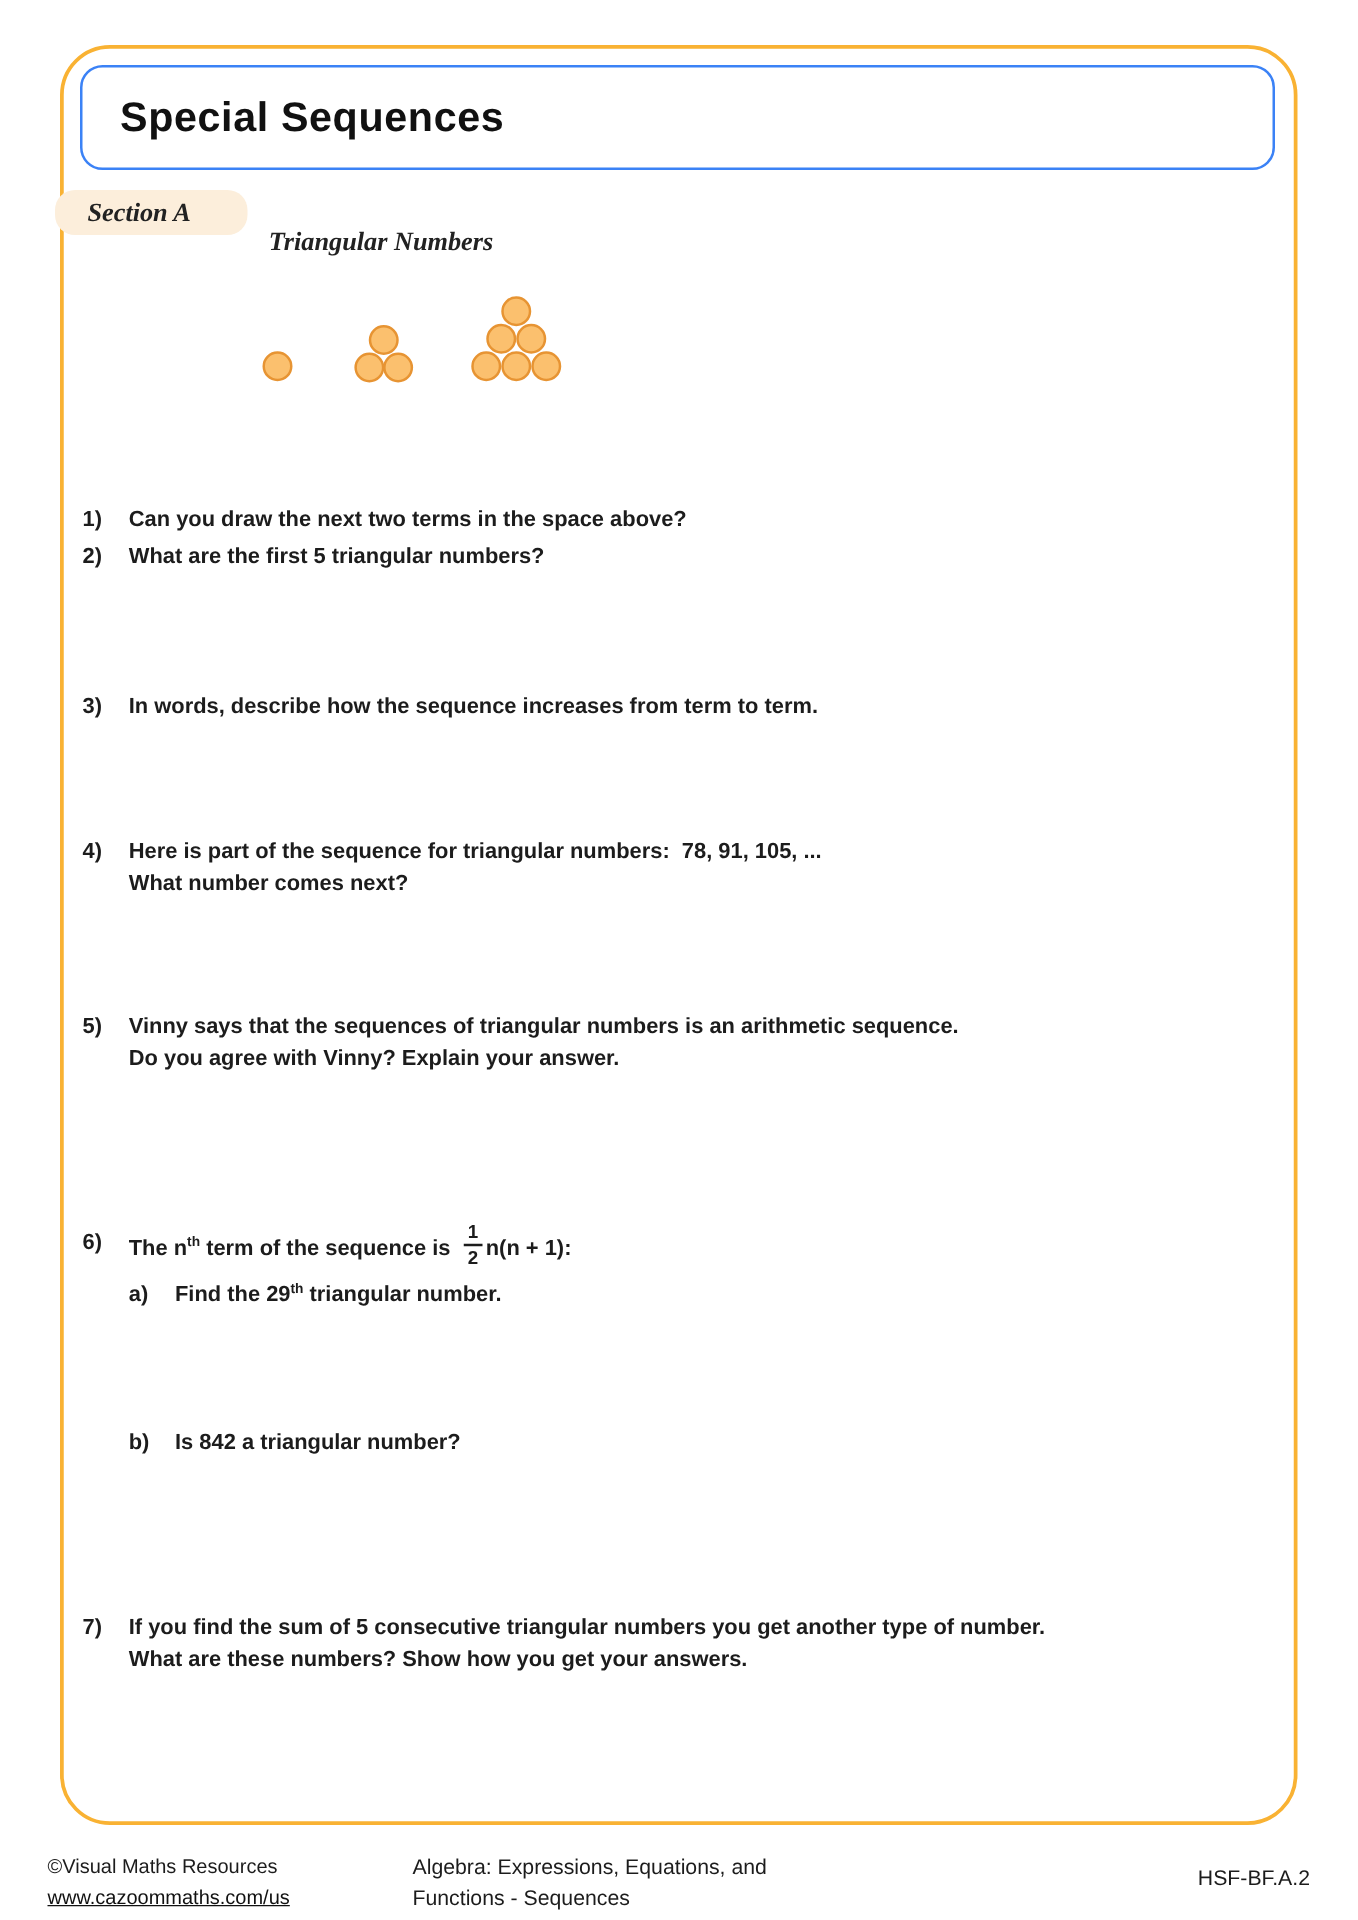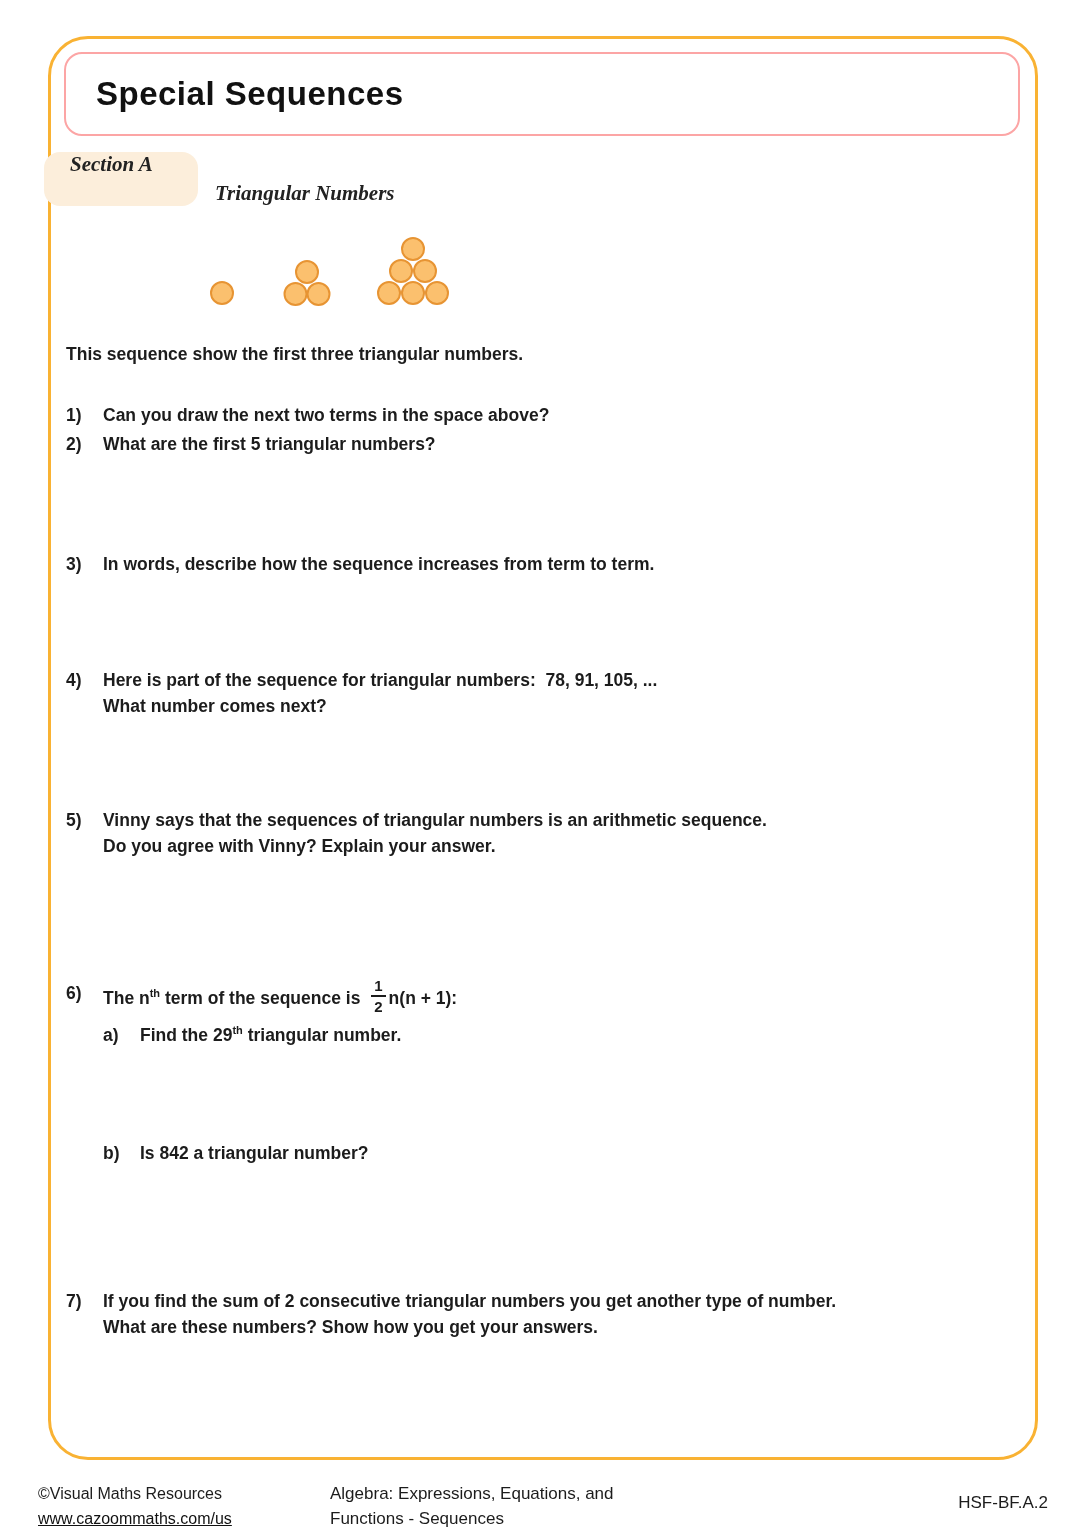--- a/index.html
+++ b/index.html
@@ -18,21 +18,21 @@
     left:48px; top:36px;
     width:990px; height:1424px;
     border:3px solid #F9B233;
     border-radius:40px;
   }
   .header-box {
     position:absolute;
     left:64px; top:52px;
     width:956px; height:84px;
     background:#ffffff;
-    border:2px solid #fca5a5;
+    border:2px solid #3b82f6;
     border-radius:18px;
   }
   .page-title {
     position:absolute;
     left:30px; top:0;
     height:80px;
     display:flex; align-items:center;
     font-size:33px;
     font-weight:700;
     letter-spacing:0.5px;
@@ -48,24 +48,24 @@
     display:block;
     margin-top:2px;
     font-family:"Liberation Serif", serif;
     font-weight:700;
     font-size:17px;
     color:#111111;
   }
   .section-badge {
     position:absolute;
     left:44px; top:152px;
-    width:154px; height:54px;
+    width:154px; height:36px;
     background:#FCEEDB;
     border-radius:16px;
-    display:flex; align-items:flex-start;
+    display:flex; align-items:center;
     padding-left:26px;
   }
   .serif-italic {
     font-family:"Liberation Serif", serif;
     font-style:italic;
     font-weight:700;
     font-size:21px;
     color:#222222;
   }
   .section-topic {
@@ -178,21 +178,20 @@
     <g>
       <circle class="dot" cx="235" cy="19" r="11"></circle>
       <circle class="dot" cx="223" cy="41" r="11"></circle>
       <circle class="dot" cx="247" cy="41" r="11"></circle>
       <circle class="dot" cx="211" cy="63" r="11"></circle>
       <circle class="dot" cx="235" cy="63" r="11"></circle>
       <circle class="dot" cx="259" cy="63" r="11"></circle>
     </g>
   </svg>
 
-  <div class="intro">This sequence show the first three triangular numbers.</div>
 
   <div class="q" style="top:402px">
     <span class="qnum">1)</span>
     <span class="qtext">Can you draw the next two terms in the space above?</span>
   </div>
 
   <div class="q" style="top:431px">
     <span class="qnum">2)</span>
     <span class="qtext">What are the first 5 triangular numbers?</span>
   </div>
@@ -222,21 +221,21 @@
     <span class="qtext"><span>Find the 29</span><sup>th</sup><span> triangular number.</span></span>
   </div>
 
   <div class="sub" style="top:1140px">
     <span class="sublabel">b)</span>
     <span class="qtext">Is 842 a triangular number?</span>
   </div>
 
   <div class="q" style="top:1288px">
     <span class="qnum">7)</span>
-    <span class="qtext"><span>If you find the sum of 2 consecutive triangular numbers you get another type of number.</span><br><span>What are these numbers? Show how you get your answers.</span></span>
+    <span class="qtext"><span>If you find the sum of 5 consecutive triangular numbers you get another type of number.</span><br><span>What are these numbers? Show how you get your answers.</span></span>
   </div>
 
   <div class="footer-left">
     <span>©Visual Maths Resources</span><br>
     <span class="footer-link">www.cazoommaths.com/us</span>
   </div>
 
   <div class="footer-center">
     <span>Algebra: Expressions, Equations, and</span><br>
     <span>Functions - Sequences</span>

